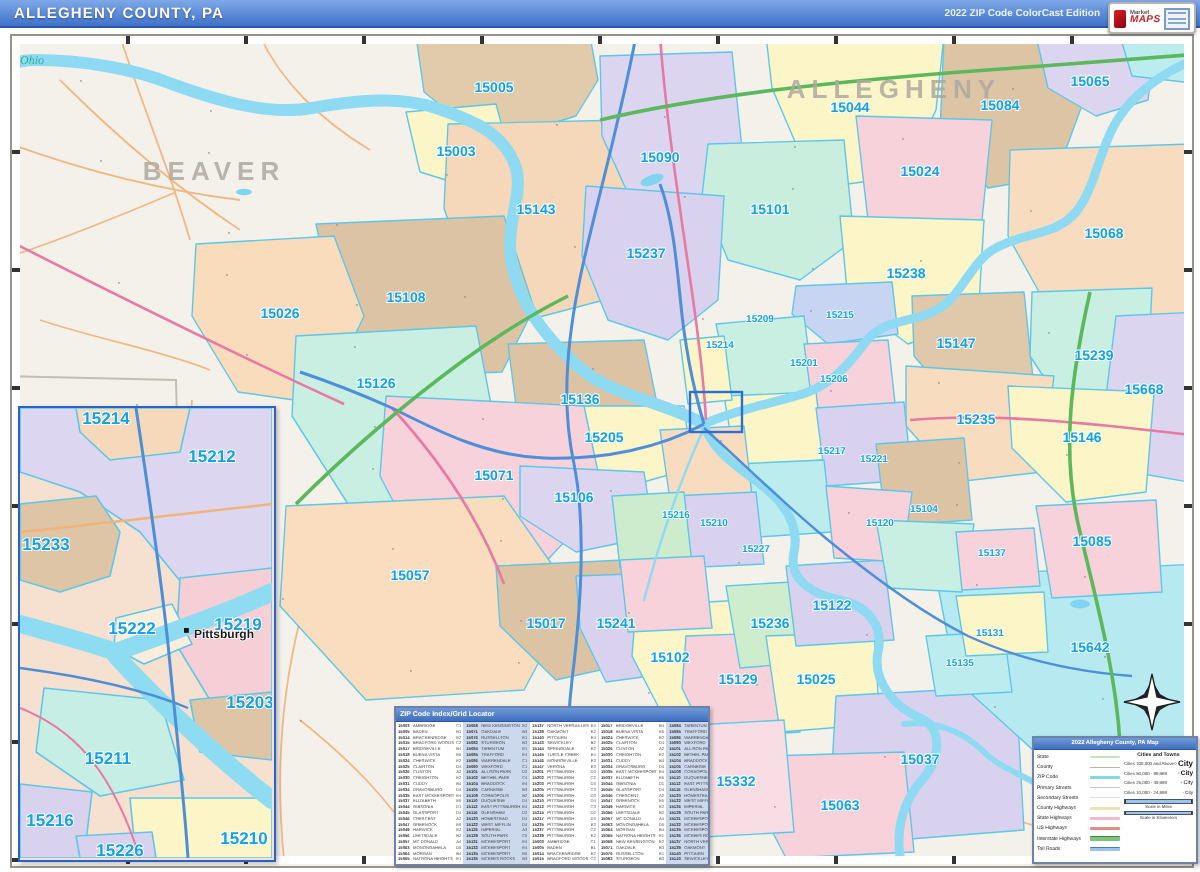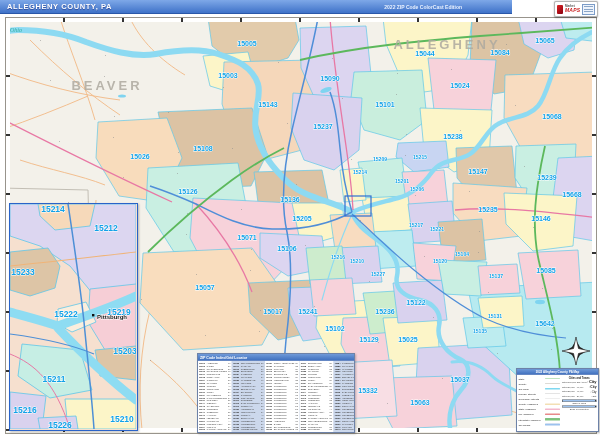--- a/index.html
+++ b/index.html
@@ -1,20 +1,20 @@
 <!DOCTYPE html>
 <html><head>
 <meta charset="utf-8">
 <style>
   html,body{margin:0;padding:0}
   body{width:600px;height:436px;position:relative;background:#fff;overflow:hidden;
        font-family:"Liberation Sans",sans-serif;}
 
   
-  .hdr{position:absolute;left:0;top:0;width:512px;height:14px;z-index:30;
+  .hdr{position:absolute;left:0;top:0;width:600px;height:14px;z-index:30;
        background:linear-gradient(#7ea8e8,#3f72c8);border-bottom:1px solid #2a57a8;
        display:flex;align-items:center;box-sizing:border-box}
   .hdr-title{color:#fff;font-size:7.5px;font-weight:bold;letter-spacing:.6px;margin-left:7px;
        text-shadow:0 .5px 1px rgba(0,0,80,.45);white-space:nowrap}
   .hdr-edition{margin-left:auto;margin-right:50px;color:#e9f1ff;font-size:5px;font-weight:bold;white-space:nowrap}
   .logo{position:absolute;right:2px;top:1px;width:44px;height:16px;background:#fff;z-index:31;
        border:.5px solid #b5b5b5;border-radius:2px;box-shadow:0 .5px 1.5px rgba(0,0,0,.35);
        display:flex;align-items:center;padding:1px 2px;box-sizing:border-box;gap:2px}
   .logo-mark{width:6px;height:9px;background:linear-gradient(135deg,#d22,#801);border-radius:1px;flex:none}
   .logo-words{display:flex;flex-direction:column;line-height:1}

